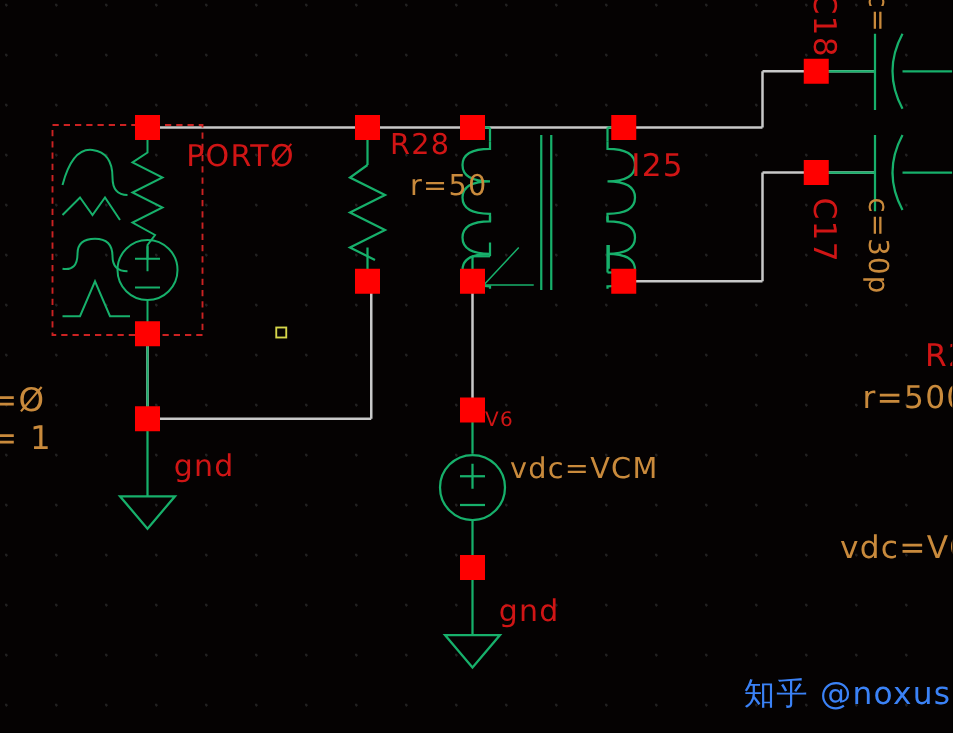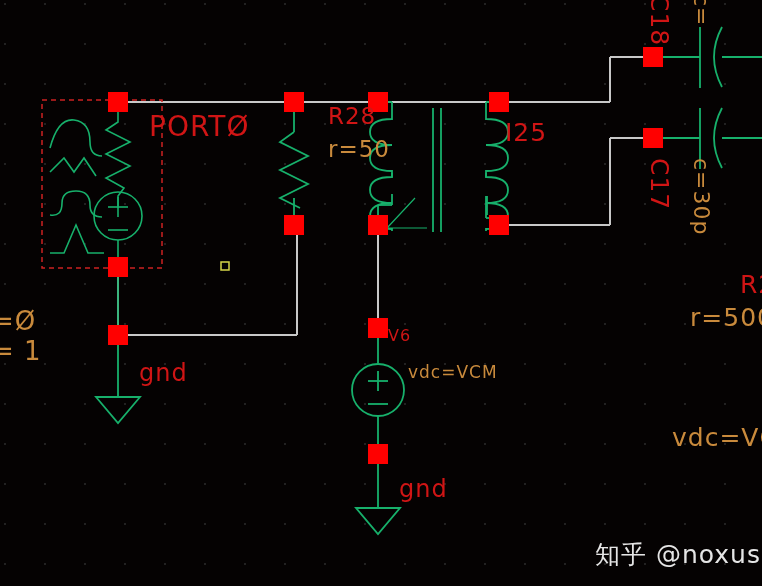--- a/index.html
+++ b/index.html
@@ -46,21 +46,21 @@
     letter-spacing: 1px;
   }
   .lbl-name { color: #d01515; }
   .lbl-param { color: #c98a3c; }
   .rot90 {
     transform-origin: 0 0;
     transform: rotate(90deg);
   }
   .watermark {
     position: absolute;
-    color: #e5e5e5;
+    color: #3b82f6;
     font-size: 25px;
     letter-spacing: 1px;
     white-space: nowrap;
   }
 </style>
 </head>
 <body>
 
 <div id="canvas">
 
@@ -194,35 +194,35 @@
   <div class="pin" style="left:489px; top:92px;"></div>
   <div class="pin" style="left:489px; top:215px;"></div>
   <div class="pin" style="left:643px; top:47px;"></div>
   <div class="pin" style="left:643px; top:128px;"></div>
   <div class="pin" style="left:368px; top:318px;"></div>
   <div class="pin" style="left:368px; top:444px;"></div>
 
   <div class="lbl lbl-param" style="left:-8px; top:308px; font-size:26px;">=Ø</div>
   <div class="lbl lbl-param" style="left:-8px; top:338px; font-size:26px;">= 1</div>
 
-  <div class="lbl lbl-name" style="left:149px; top:113px; font-size:28px;">PORTØ</div>
-
-  <div class="lbl lbl-name" style="left:328px; top:105px; font-size:23px;">R28</div>
+  <div class="lbl lbl-name" style="left:149px; top:113px; font-size:24px;">PORTØ</div>
+
+  <div class="lbl lbl-name" style="left:312px; top:105px; font-size:23px;">R28</div>
   <div class="lbl lbl-param" style="left:328px; top:138px; font-size:23px;">r=50</div>
 
   <div class="lbl lbl-name" style="left:505px; top:120px; font-size:25px;">I25</div>
 
   <div class="lbl lbl-name rot90" style="left:672px; top:-6px; font-size:25px;">C18</div>
   <div class="lbl lbl-param rot90" style="left:712px; top:-6px; font-size:22px;">c=</div>
 
   <div class="lbl lbl-name rot90" style="left:672px; top:158px; font-size:25px;">C17</div>
   <div class="lbl lbl-param rot90" style="left:712px; top:158px; font-size:22px;">c=30p</div>
 
   <div class="lbl lbl-name" style="left:388px; top:328px; font-size:16px;">V6</div>
-  <div class="lbl lbl-param" style="left:408px; top:364px; font-size:17px;">vdc=VCM</div>
+  <div class="lbl lbl-param" style="left:408px; top:364px; font-size:23px;">vdc=VCM</div>
 
   <div class="lbl lbl-name" style="left:139px; top:361px; font-size:24px;">gnd</div>
   <div class="lbl lbl-name" style="left:399px; top:477px; font-size:24px;">gnd</div>
 
   <div class="lbl lbl-name" style="left:740px; top:272px; font-size:25px;">R2</div>
   <div class="lbl lbl-param" style="left:690px; top:305px; font-size:25px;">r=500</div>
   <div class="lbl lbl-param" style="left:672px; top:425px; font-size:25px;">vdc=VC</div>
 
   <div class="watermark" style="left:595px; top:538px;">知乎 @noxus</div>
 

